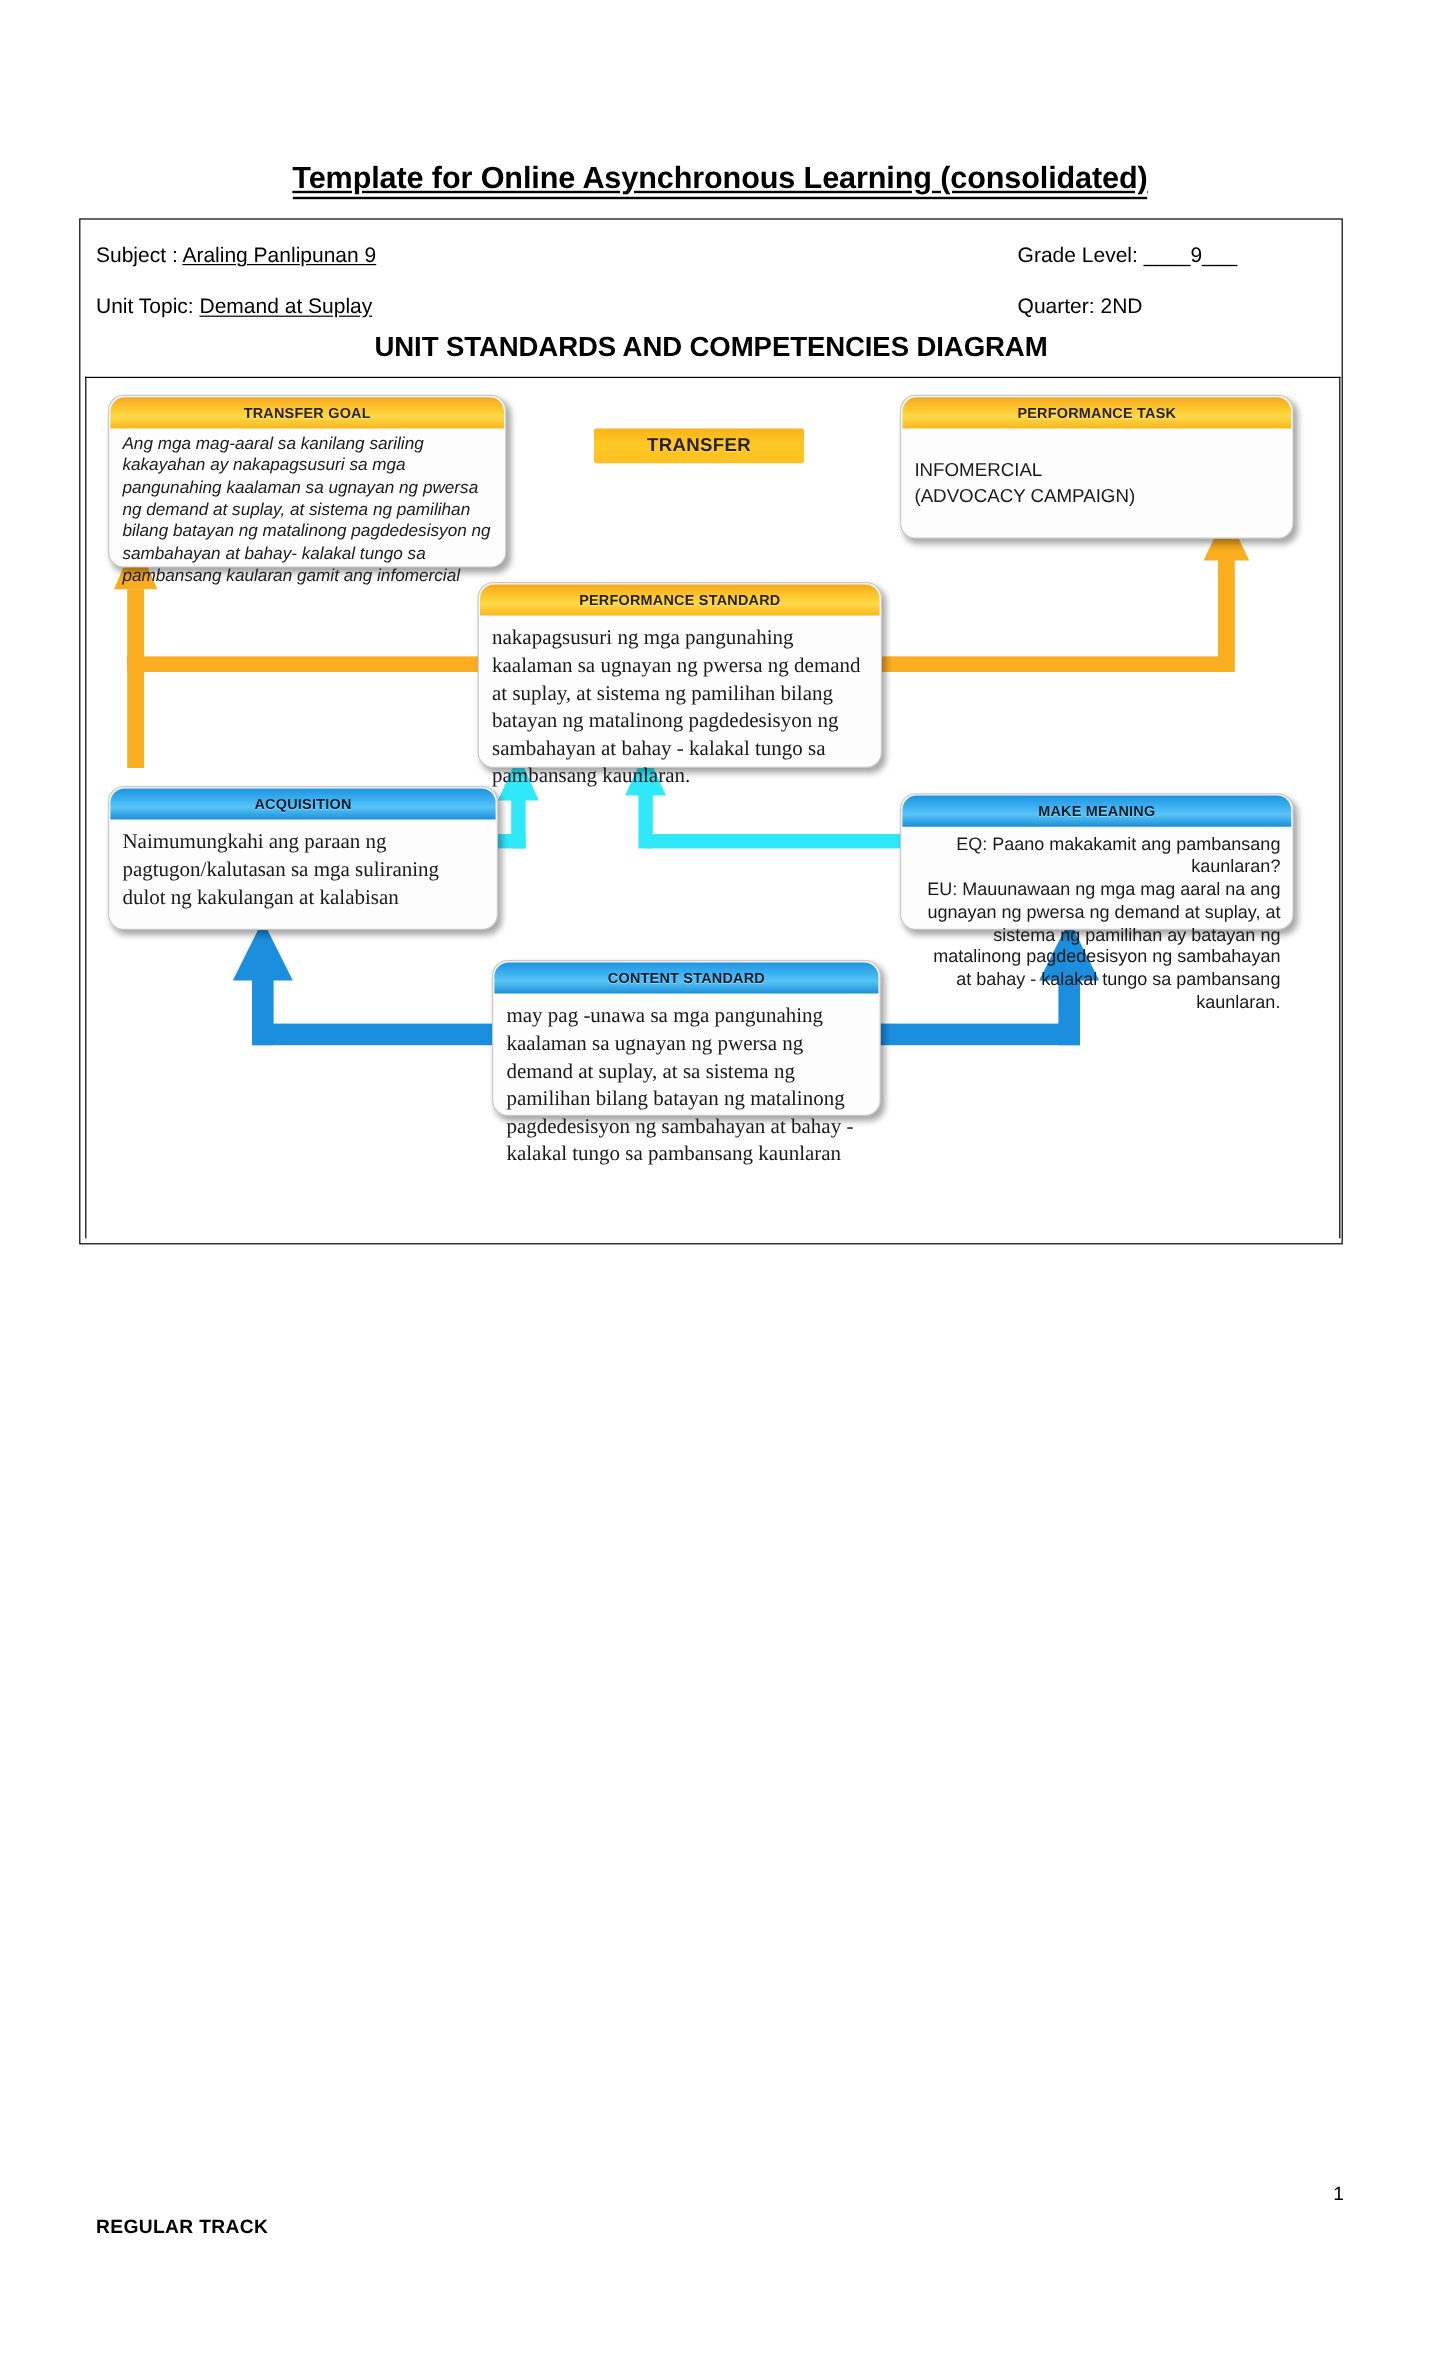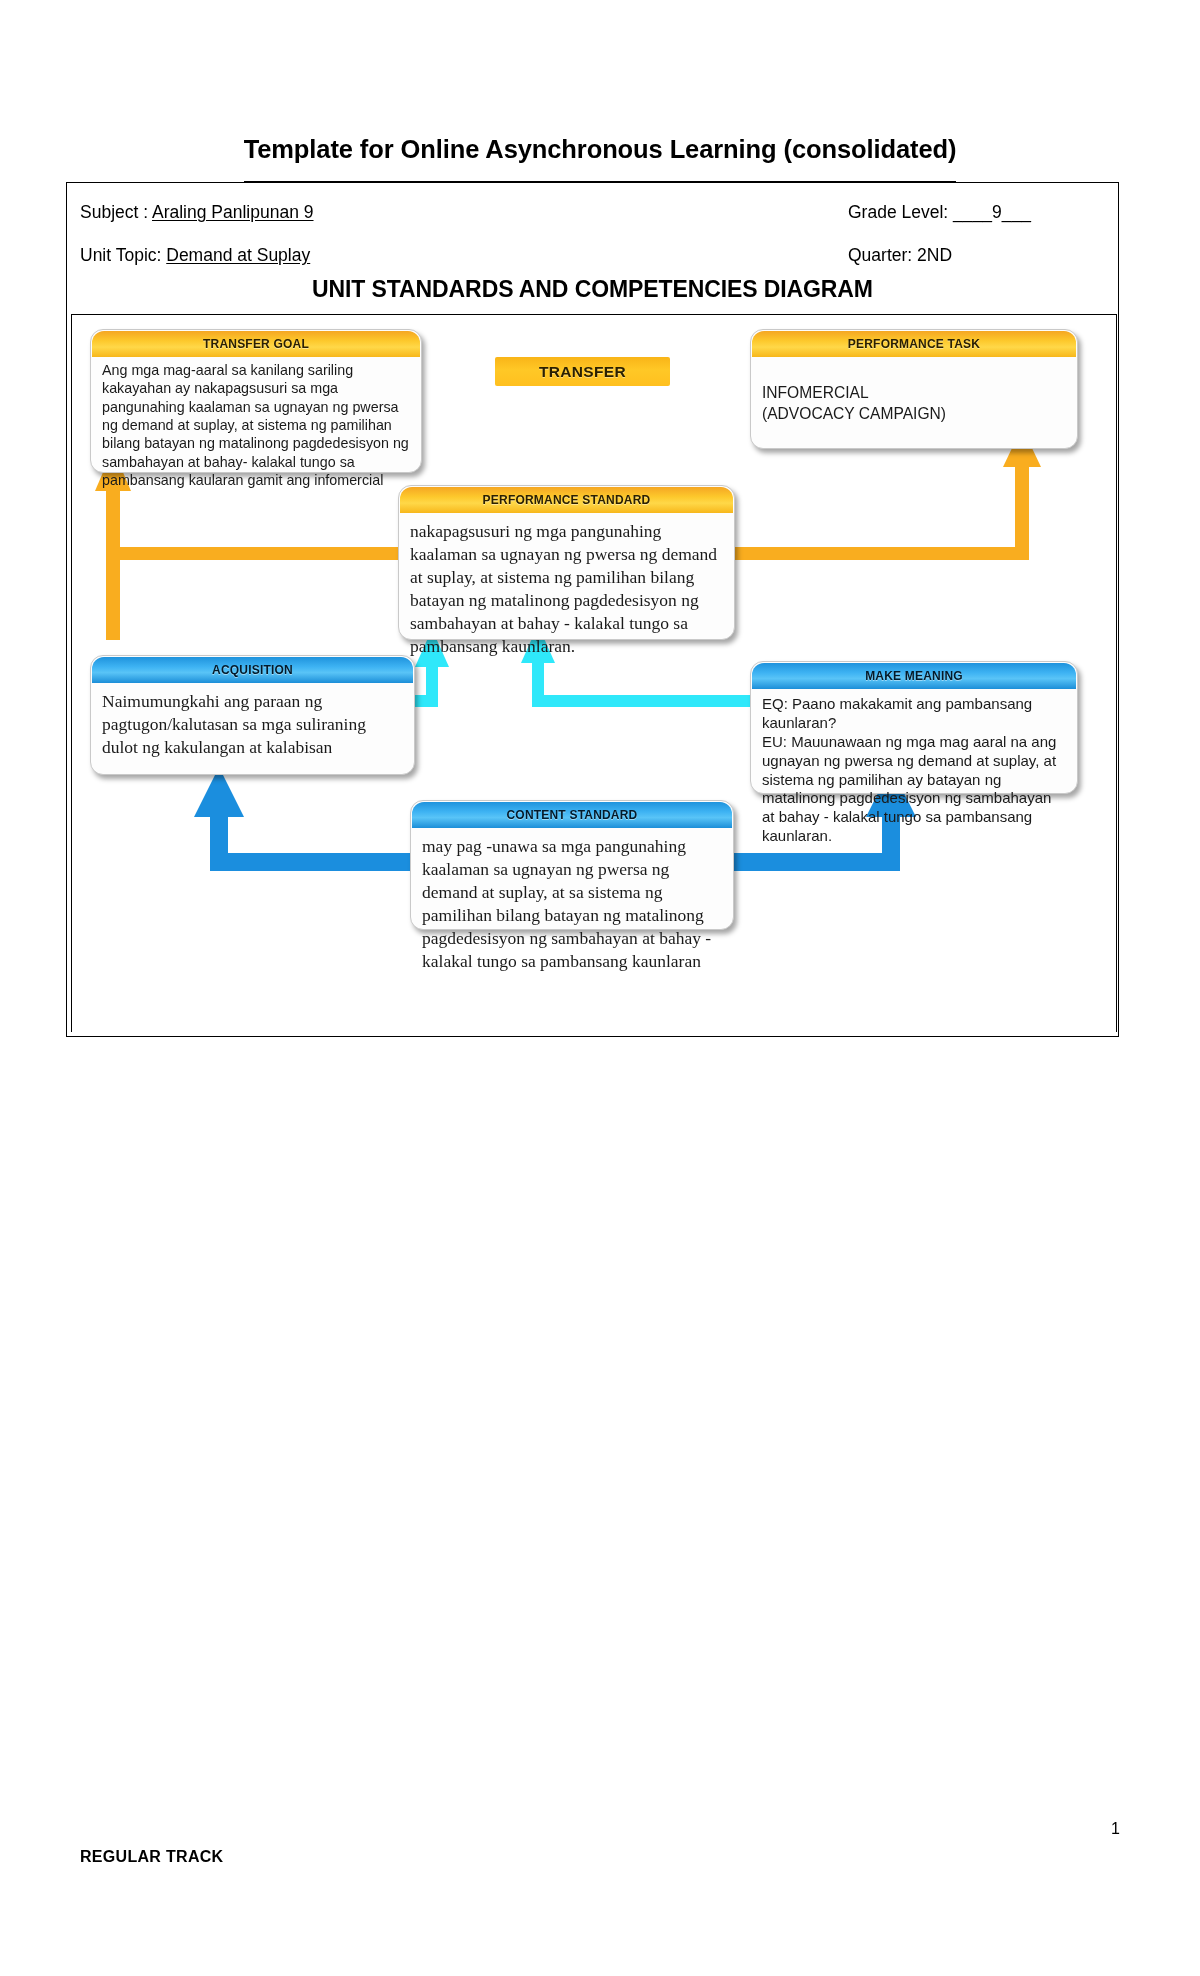--- a/index.html
+++ b/index.html
@@ -29,21 +29,22 @@
     position: absolute;
     left: 0; right: 0;
     top: 135px;
     text-align: center;
     font-size: 25.5px;
     font-weight: bold;
     letter-spacing: -0.1px;
   }
   .doc-title span {
     border-bottom: 2.2px solid #000;
-    padding-bottom: 18px;
+    padding-bottom: 1px;
+    text-decoration: underline;
   }
 
   
   .frame {
     position: absolute;
     left: 66px;
     top: 182px;
     width: 1053px;
     height: 855px;
     border: 1.4px solid #000;
@@ -135,21 +136,21 @@
   .serif .body {
     font-family: "Liberation Serif", serif;
     font-size: 17.5px;
     line-height: 1.31;
   }
 
   
   #card-transfer-goal {
     left: 18px; top: 14px; width: 332px; height: 144px;
   }
-  #card-transfer-goal .body { padding-top: 4px; font-size: 14.3px; line-height:1.285; }
+  #card-transfer-goal .body { padding-top: 4px; font-size: 14.3px; line-height:1.285;font-style:italic; }
 
   #label-transfer {
     position: absolute;
     left: 423px; top: 42px;
     width: 175px; height: 29px;
     background: linear-gradient(to bottom,#f9b418 0%,#ffc826 45%,#ffc01f 100%);
     border-radius: 2px;
     font-size: 15.5px;
     font-weight: bold;
     color: #2b2000;
@@ -165,21 +166,21 @@
 
   #card-performance-standard {
     left: 326px; top: 170px; width: 337px; height: 155px;
   }
 
   #card-acquisition {
     left: 18px; top: 340px; width: 325px; height: 120px;
   }
 
   #card-make-meaning {
-    left: 678px; top: 346px; width: 328px; height: 133px;
+    left: 678px; top: 346px; width: 328px; height: 114px; text-align: right;
   }
   #card-make-meaning .body { font-size: 15px; line-height:1.26; padding-top:6px; }
 
   #card-content-standard {
     left: 338px; top: 485px; width: 324px; height: 130px;
   }
 
   
   .footer-page {
     position: absolute;

